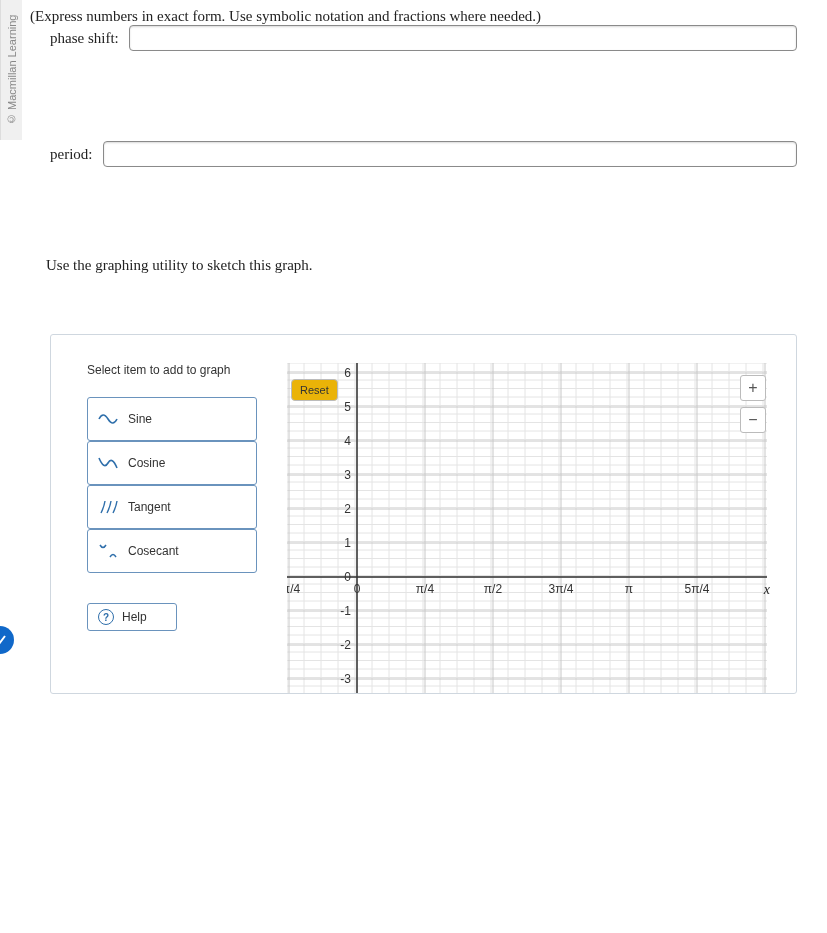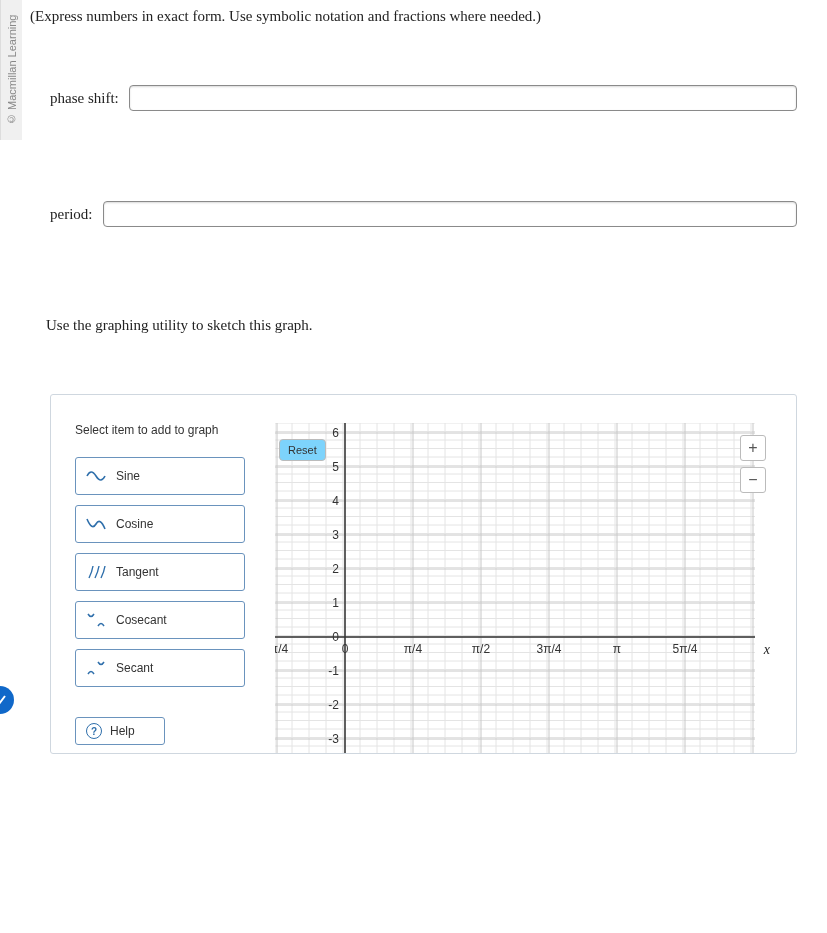--- a/index.html
+++ b/index.html
@@ -29,21 +29,20 @@
     padding: 6px 0;
     border-right: 1px solid #ddd;
   }
   .content {
     padding: 8px 10px 0 30px;
   }
   .prompt {
     margin-bottom: 8px;
   }
   .subprompt {
-    margin-bottom: 60px;
   }
   .field-row {
     display: flex;
     align-items: center;
     margin: 0 20px 90px 20px;
   }
   .field-row label {
     white-space: nowrap;
     margin-right: 10px;
   }
@@ -56,21 +55,21 @@
     font-size: 14px;
     box-shadow: inset 0 1px 2px rgba(0,0,0,0.15);
   }
   .graph-prompt {
     margin: 0 0 60px 16px;
   }
   .graph-container {
     margin: 0 20px;
     border: 1px solid #cfd7df;
     border-radius: 3px;
-    padding: 28px 20px 0 24px;
+    padding: 28px 20px 0 36px;
     font-family: Arial, sans-serif;
     font-size: 12px;
   }
   .graph-inner {
     display: flex;
     align-items: flex-start;
     gap: 30px;
   }
   .graph-side {
     width: 170px;
@@ -78,22 +77,21 @@
   .side-title {
     font-size: 12px;
     color: #333;
     margin-bottom: 20px;
   }
   .fn-btn {
     display: flex;
     align-items: center;
     border: 1px solid #6a93bd;
     border-radius: 3px;
-    height: 38px;
-    margin-bottom: 10px;
+    height: 44px;
     padding: 0 10px;
     cursor: pointer;
     font-size: 12px;
     color: #333;
     background: #fff;
   }
   .fn-btn .ic {
     width: 20px;
     height: 16px;
     margin-right: 10px;
@@ -130,21 +128,21 @@
   .graph-area {
     position: relative;
     flex: 1;
     height: 330px;
     overflow: hidden;
   }
   .reset-btn {
     position: absolute;
     left: 4px;
     top: 16px;
-    background: #7dd3fc;
+    background: #eab308;
     border: 1px solid #bbb;
     border-radius: 4px;
     padding: 4px 8px;
     font-size: 11px;
     cursor: pointer;
     z-index: 3;
     color: #333;
   }
   .zoom {
     position: absolute;
@@ -255,28 +253,20 @@
             </span>
           <span>Tangent</span>
         </div>
         <div class="fn-btn">
           <span class="ic">
               <svg width="20" height="14" viewBox="0 0 20 14">
                 <path d="M2 1 Q5 6 8 1 M12 13 Q15 8 18 13" stroke="#2f6fab" stroke-width="1.5" fill="none"></path>
               </svg>
             </span>
           <span>Cosecant</span>
-        </div>
-        <div class="fn-btn">
-          <span class="ic">
-              <svg width="20" height="14" viewBox="0 0 20 14">
-                <path d="M2 13 Q5 8 8 13 M12 1 Q15 6 18 1" stroke="#2f6fab" stroke-width="1.5" fill="none"></path>
-              </svg>
-            </span>
-          <span>Secant</span>
         </div>
 
         <div class="help-btn">
           <span class="ic">?</span>
           <span>Help</span>
         </div>
       </div>
 
       <div class="graph-area">
         <button class="reset-btn">Reset</button>

